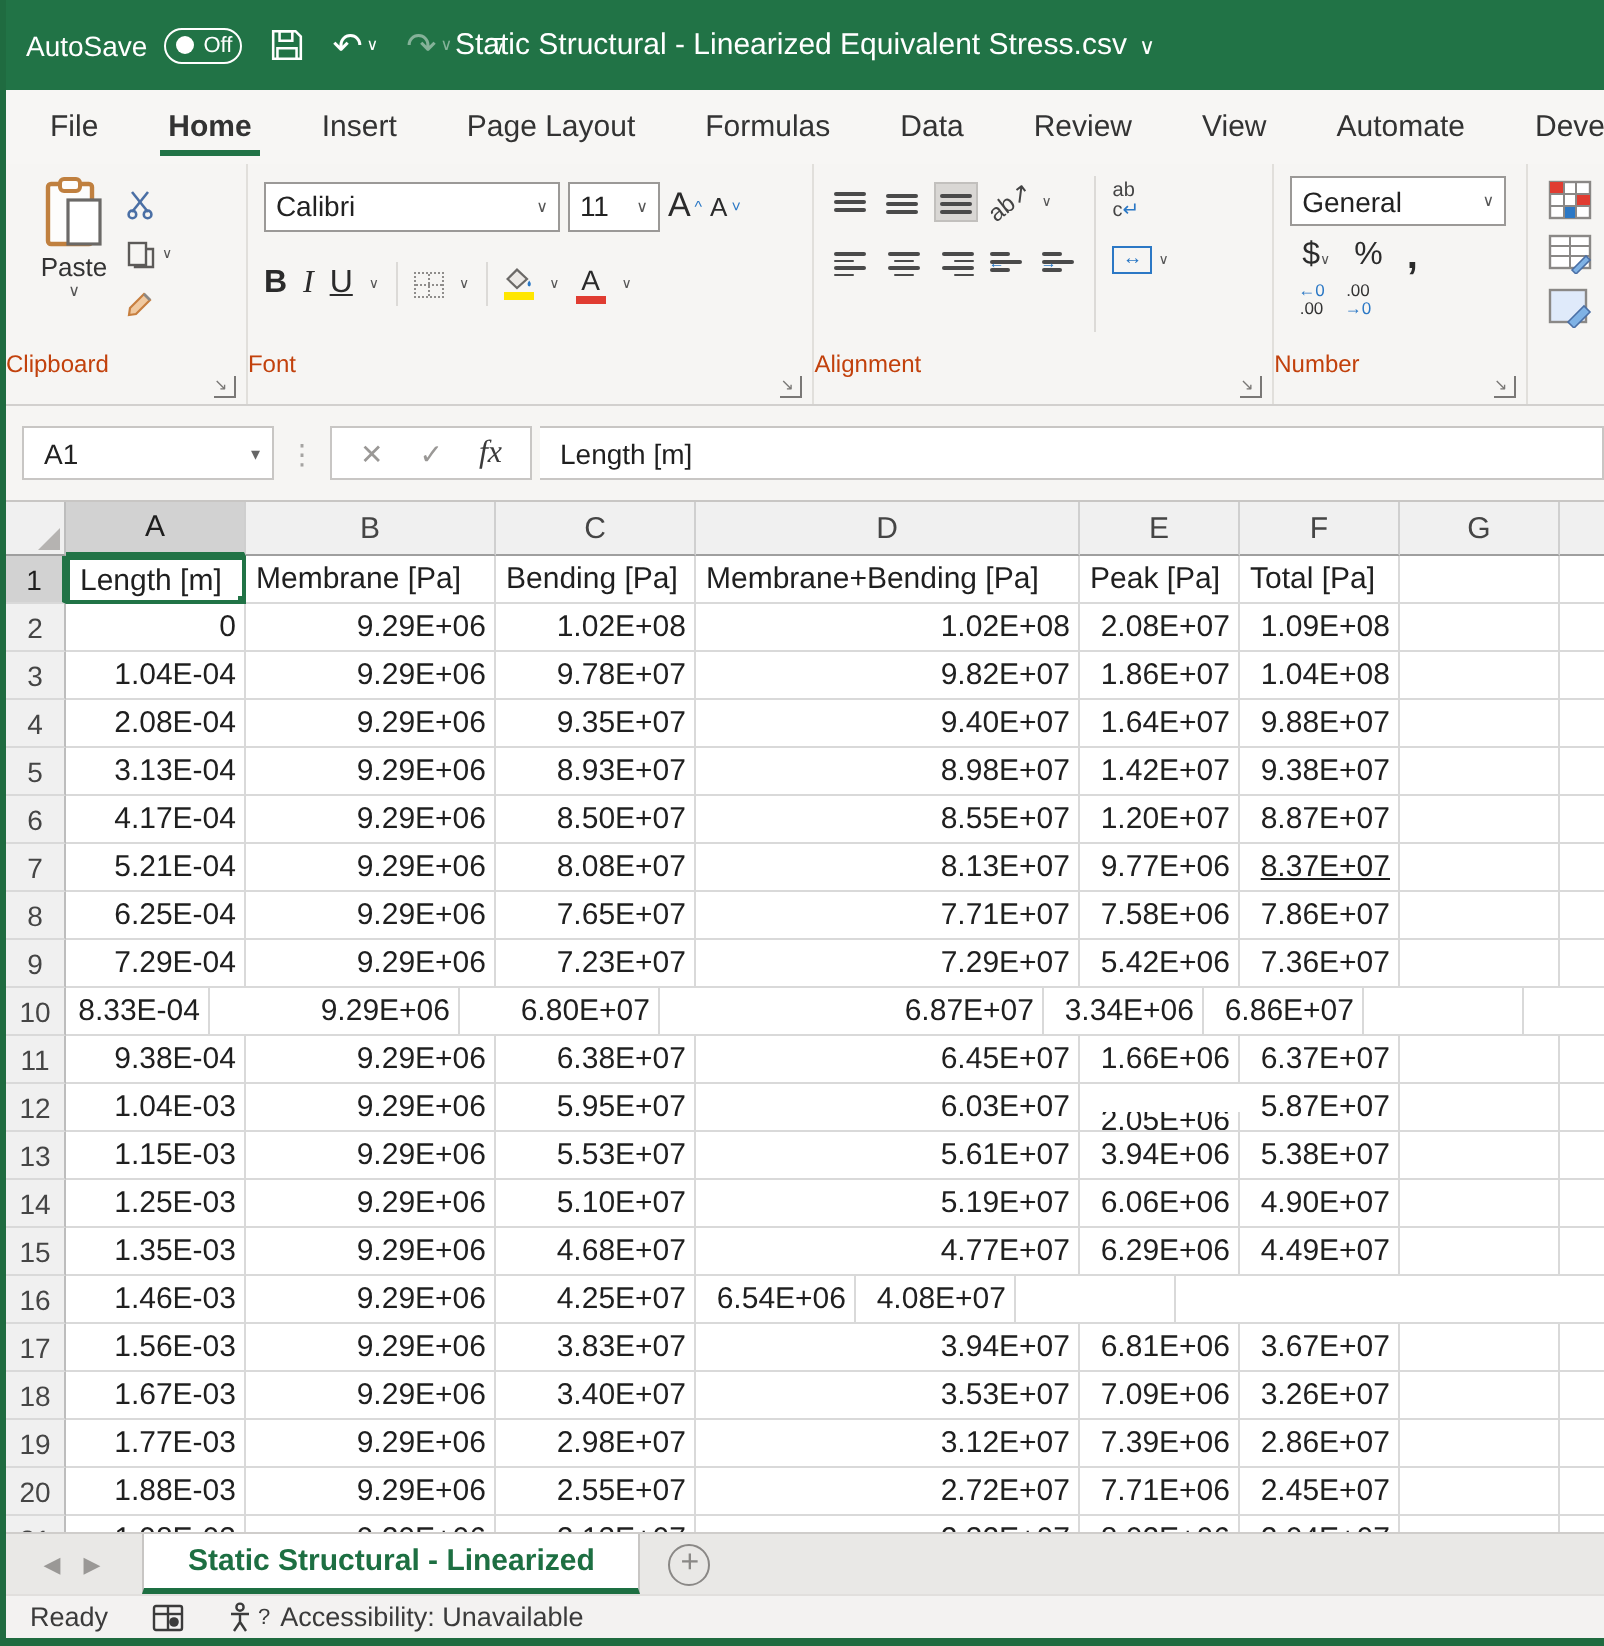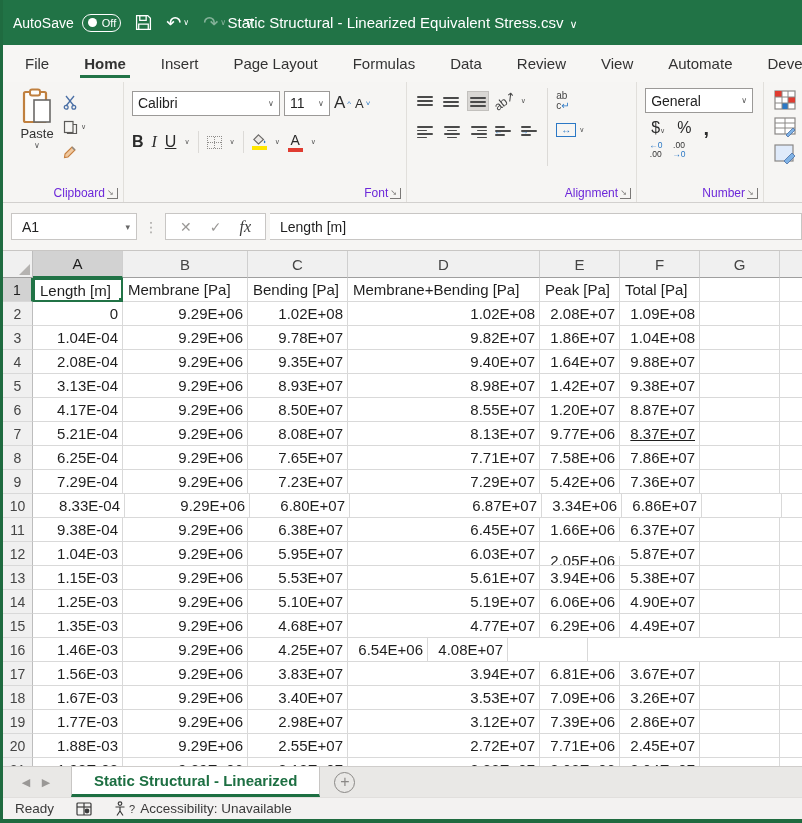--- a/index.html
+++ b/index.html
@@ -28,21 +28,21 @@
   .tabs-row { position:absolute; left:0; right:0; top:45px; height:37px; background:#f7f6f4;
               display:flex; align-items:center; gap:31px; padding:0 0 0 20px; overflow:hidden; white-space:nowrap; }
   .rtab { font-size:15px; color:#333; padding:8px 2px; position:relative; }
   .rtab.active { font-weight:bold; }
   .rtab.active::after { content:""; position:absolute; left:-2px; right:-2px; bottom:2px; height:3px; background:#217346; }
 
   
   .ribbon { position:absolute; left:0; right:0; top:82px; height:121px; background:#f6f5f3;
             border-bottom:1px solid #d2d0ce; display:flex; }
   .group { position:relative; height:100%; border-right:1px solid #e1dfdb; padding:6px 6px 18px 8px; }
-  .group-label { position:absolute; bottom:2px; left:0; right:18px; text-align:right; font-size:12px; color:#6d28d9; }
+  .group-label { position:absolute; bottom:13px; left:0; right:18px; text-align:left; font-size:12px; color:#c2410c; }
   .launcher { position:absolute; bottom:3px; right:5px; width:11px; height:11px; border-right:1.3px solid #7a7876;
               border-bottom:1.3px solid #7a7876; font-size:8px; color:#7a7876; line-height:9px; text-align:left; }
   .g-clip { width:122px; display:flex; }
   .paste { display:flex; flex-direction:column; align-items:center; width:52px; font-size:13px; color:#333; }
   .paste .chev { font-size:8px; color:#555; }
   .mini-col { display:flex; flex-direction:column; justify-content:flex-start; gap:9px; padding-top:6px; }
   .mini { display:flex; align-items:center; gap:3px; height:16px; }
   .chev-s { font-size:7px; color:#555; }
 
   .g-font { width:286px; }
@@ -528,21 +528,21 @@
       <div class="cell" style="width: 125px;">9.29E+06</div>
       <div class="cell" style="width: 100px;">7.23E+07</div>
       <div class="cell" style="width: 192px;">7.29E+07</div>
       <div class="cell" style="width: 80px;">5.42E+06</div>
       <div class="cell" style="width: 80px;">7.36E+07</div>
       <div class="cell" style="width: 80px;"></div>
       <div class="filler"></div>
     </div>
     <div class="g-row">
       <div class="row-h">10</div>
-      <div class="cell" style="width: 92px;">8.33E-04</div>
+      <div class="cell" style="width: 72px;">8.33E-04</div>
       <div class="cell" style="width: 125px;">9.29E+06</div>
       <div class="cell" style="width: 100px;">6.80E+07</div>
       <div class="cell" style="width: 192px;">6.87E+07</div>
       <div class="cell" style="width: 80px;">3.34E+06</div>
       <div class="cell" style="width: 80px;">6.86E+07</div>
       <div class="cell" style="width: 80px;"></div>
       <div class="filler"></div>
     </div>
     <div class="g-row">
       <div class="row-h">11</div>

